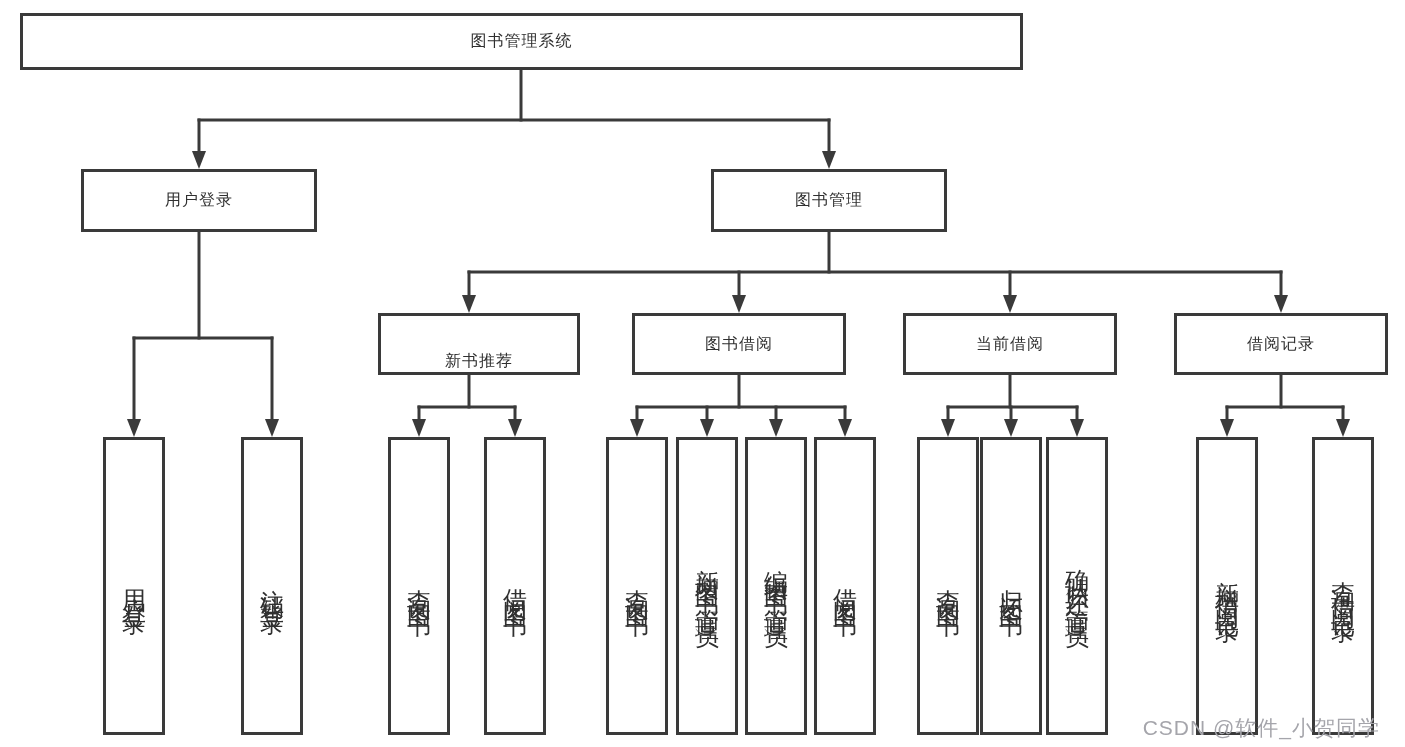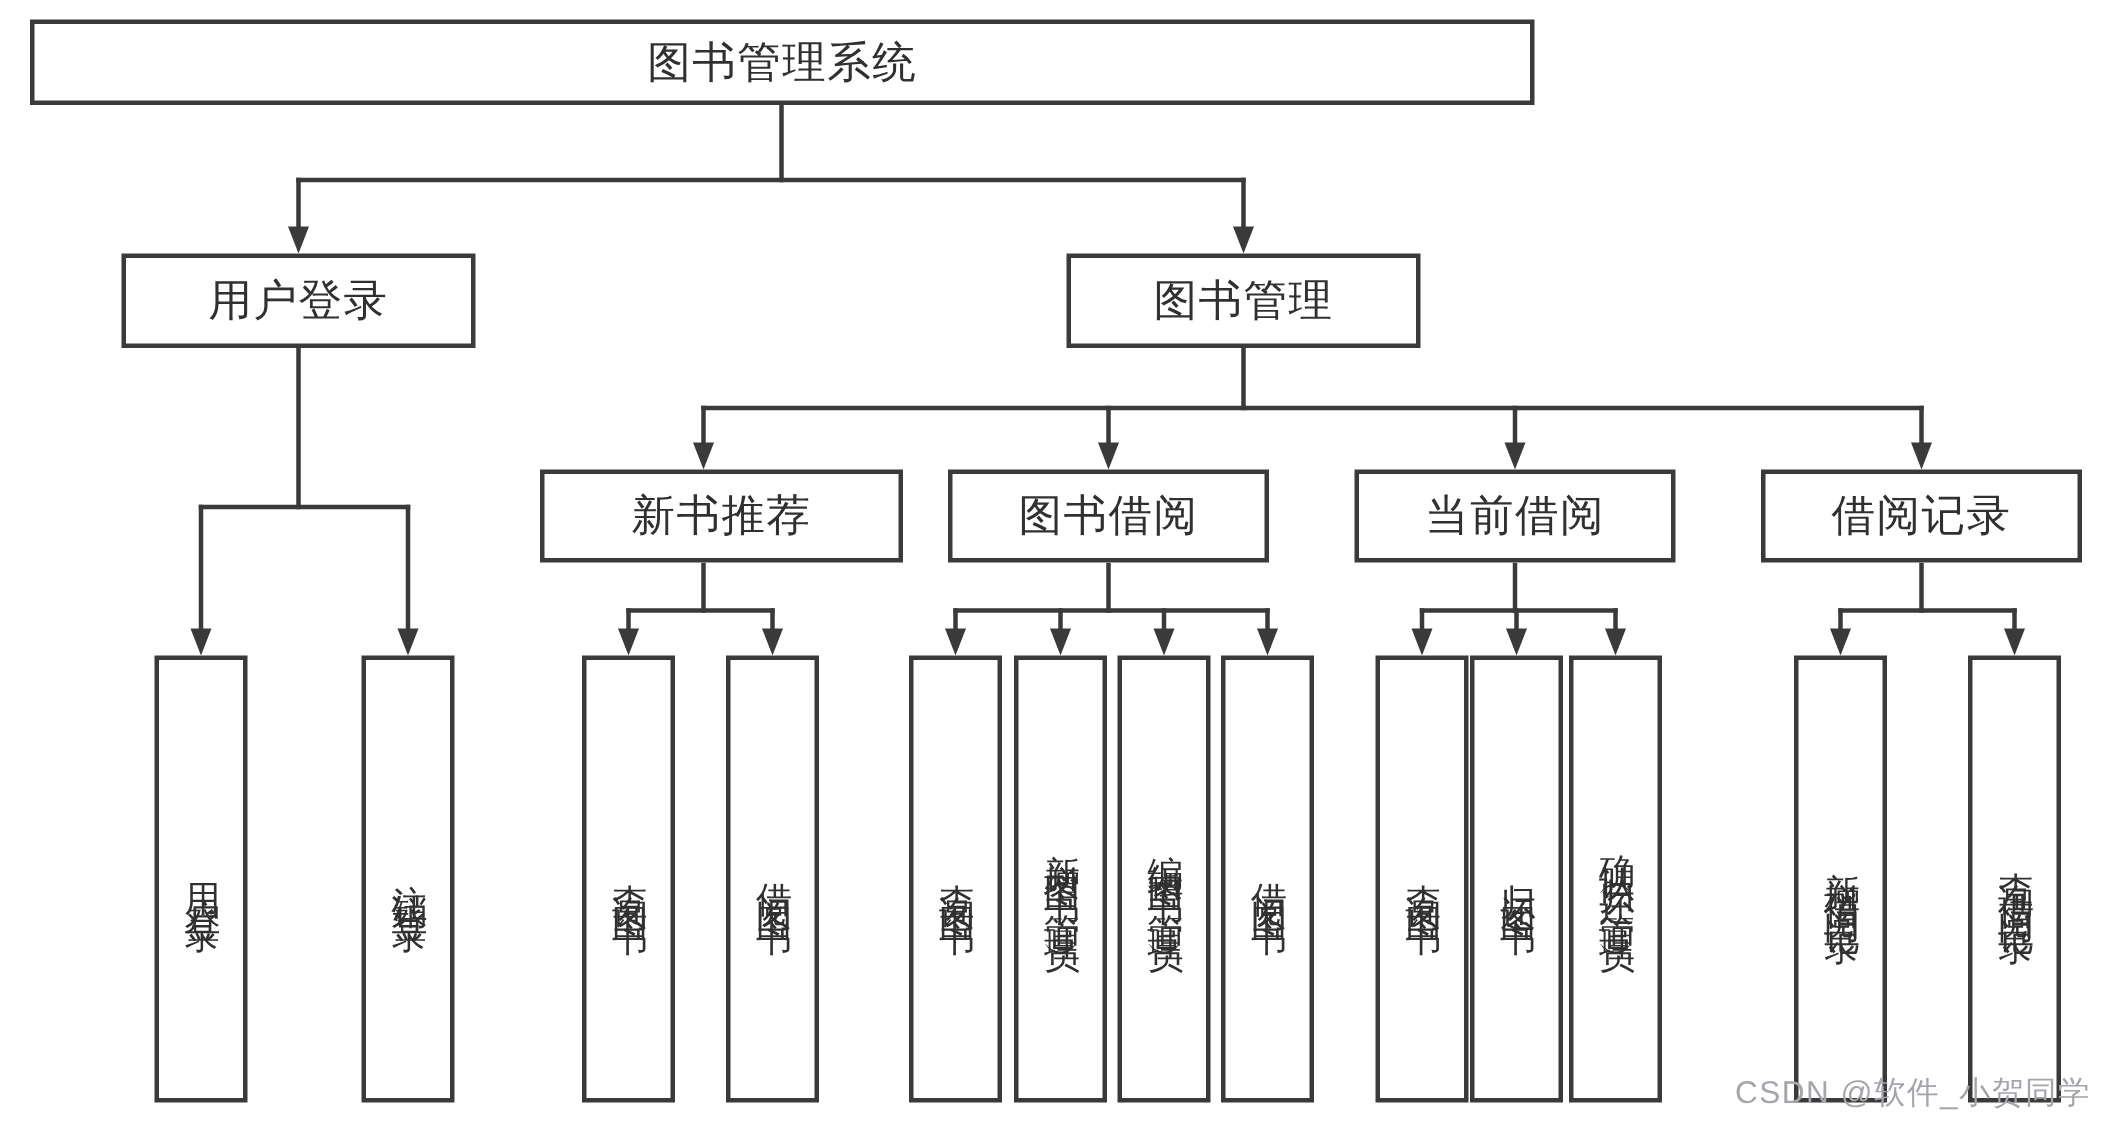--- a/index.html
+++ b/index.html
@@ -25,37 +25,37 @@
     background: #ffffff;
     border: 3px solid #3a3a3a;
     display: flex;
     align-items: center;
     justify-content: center;
     z-index: 2;
     color: #303030;
   }
 
   .hlabel {
-    font-size: 29px;
+    font-size: 16px;
     letter-spacing: 1px;
     white-space: nowrap;
   }
 
   .leaf .vlabel {
     writing-mode: vertical-rl;
     text-orientation: mixed;
     font-size: 24px;
     letter-spacing: 8px;
     line-height: 1;
     white-space: nowrap;
   }
 
   .watermark {
     position: absolute;
-    right: 11px;
+    right: 25px;
     top: 714px;
     z-index: 3;
     font-size: 21px;
     color: #a5a5ab;
     letter-spacing: 1px;
     white-space: nowrap;
   }
 </style>
 </head>
 <body>
@@ -135,21 +135,21 @@
     <span class="hlabel">图书管理系统</span>
   </div>
 
   <div class="node" style="left:81px; top:169px; width:236px; height:63px;">
     <span class="hlabel">用户登录</span>
   </div>
   <div class="node" style="left:711px; top:169px; width:236px; height:63px;">
     <span class="hlabel">图书管理</span>
   </div>
 
-  <div class="node" style="left:360px; top:313px; width:242px; height:62px;">
+  <div class="node" style="left:378px; top:313px; width:202px; height:62px;align-items:flex-end;">
     <span class="hlabel">新书推荐</span>
   </div>
   <div class="node" style="left:903px; top:313px; width:214px; height:62px;">
     <span class="hlabel">当前借阅</span>
   </div>
   <div class="node" style="left:632px; top:313px; width:214px; height:62px;">
     <span class="hlabel">图书借阅</span>
   </div>
   <div class="node" style="left:1174px; top:313px; width:214px; height:62px;">
     <span class="hlabel">借阅记录</span>

